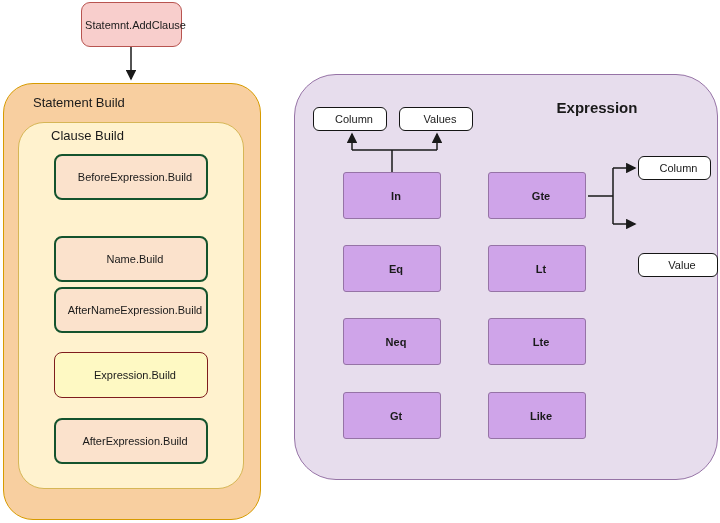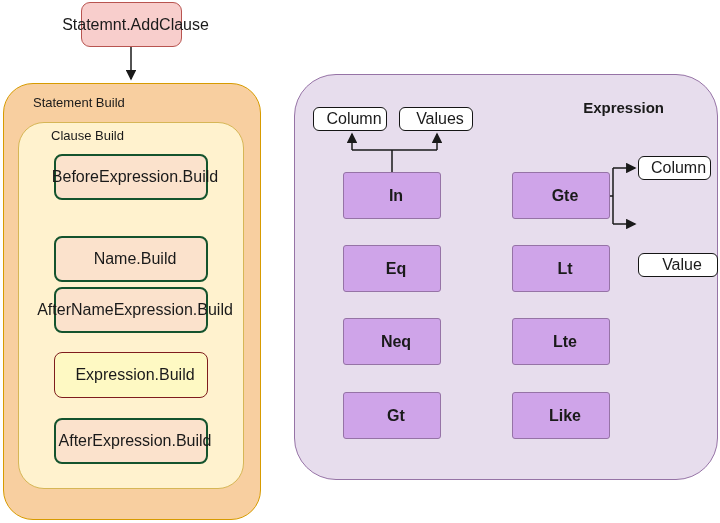--- a/index.html
+++ b/index.html
@@ -3,21 +3,21 @@
 <meta charset="utf-8">
 <style>
   html,body{margin:0;padding:0;}
   body{
     width:720px;height:523px;background:#ffffff;
     font-family:"Liberation Sans","DejaVu Sans",sans-serif;
     color:#1a1a1a;position:relative;overflow:hidden;
   }
   #canvas{position:absolute;left:0;top:0;width:720px;height:523px;}
   .abs{position:absolute;box-sizing:border-box;}
-  .cbox{display:flex;align-items:center;justify-content:center;text-align:center;font-size:16px;padding-left:8px;}
+  .cbox{display:flex;align-items:center;justify-content:center;text-align:center;font-size:11px;padding-left:8px;}
 
   
   .node-pink{
     left:81px;top:2px;width:101px;height:45px;z-index:4;
     background:#F8CECC;border:1.5px solid #B85450;border-radius:9px;
   }
 
   
   .container-statement{
     left:3px;top:83px;width:258px;height:437px;z-index:1;
@@ -36,39 +36,39 @@
   .step-0{top:154px;} .step-1{top:236px;} .step-2{top:287px;}
   .step-3{top:352px;} .step-4{top:418px;}
 
   
   .container-expression{
     left:294px;top:74px;width:424px;height:406px;z-index:1;
     background:#E7DDED;border:1px solid #9673A6;border-radius:42px;
   }
   .title-expression{
     left:530px;top:99px;width:134px;z-index:4;
-    font-size:15px;font-weight:bold;text-align:right;
+    font-size:15px;font-weight:bold;text-align:center;
   }
 
   
   .wbox{
     height:24px;z-index:4;background:#FFFFFF;
     border:1.5px solid #151515;border-radius:6px;
   }
   .wbox-in-column{left:313px;top:107px;width:74px;}
   .wbox-in-values{left:399px;top:107px;width:74px;}
   .wbox-gte-column{left:638px;top:156px;width:73px;}
   .wbox-gte-value{left:638px;top:213px;width:80px;margin-top:40px;}
 
   
   .op{
     width:98px;height:47px;z-index:4;font-weight:bold;
     background:#CFA4E9;border:1px solid #9673A6;border-radius:3px;
   }
-  .col-l{left:343px;} .col-r{left:512px;}
+  .col-l{left:343px;} .col-r{left:488px;}
   .row-0{top:172px;} .row-1{top:245px;} .row-2{top:318px;} .row-3{top:392px;justify-content:center;}
 
   .edges{position:absolute;left:0;top:0;width:720px;height:523px;z-index:3;pointer-events:none;}
   .edges line,.edges path{stroke:#1a1a1a;stroke-width:1.5;fill:none;}
   .edges .arrowfill{fill:#1a1a1a;stroke:none;}
 </style>
 </head>
 <body>
 
 <div id="canvas">

